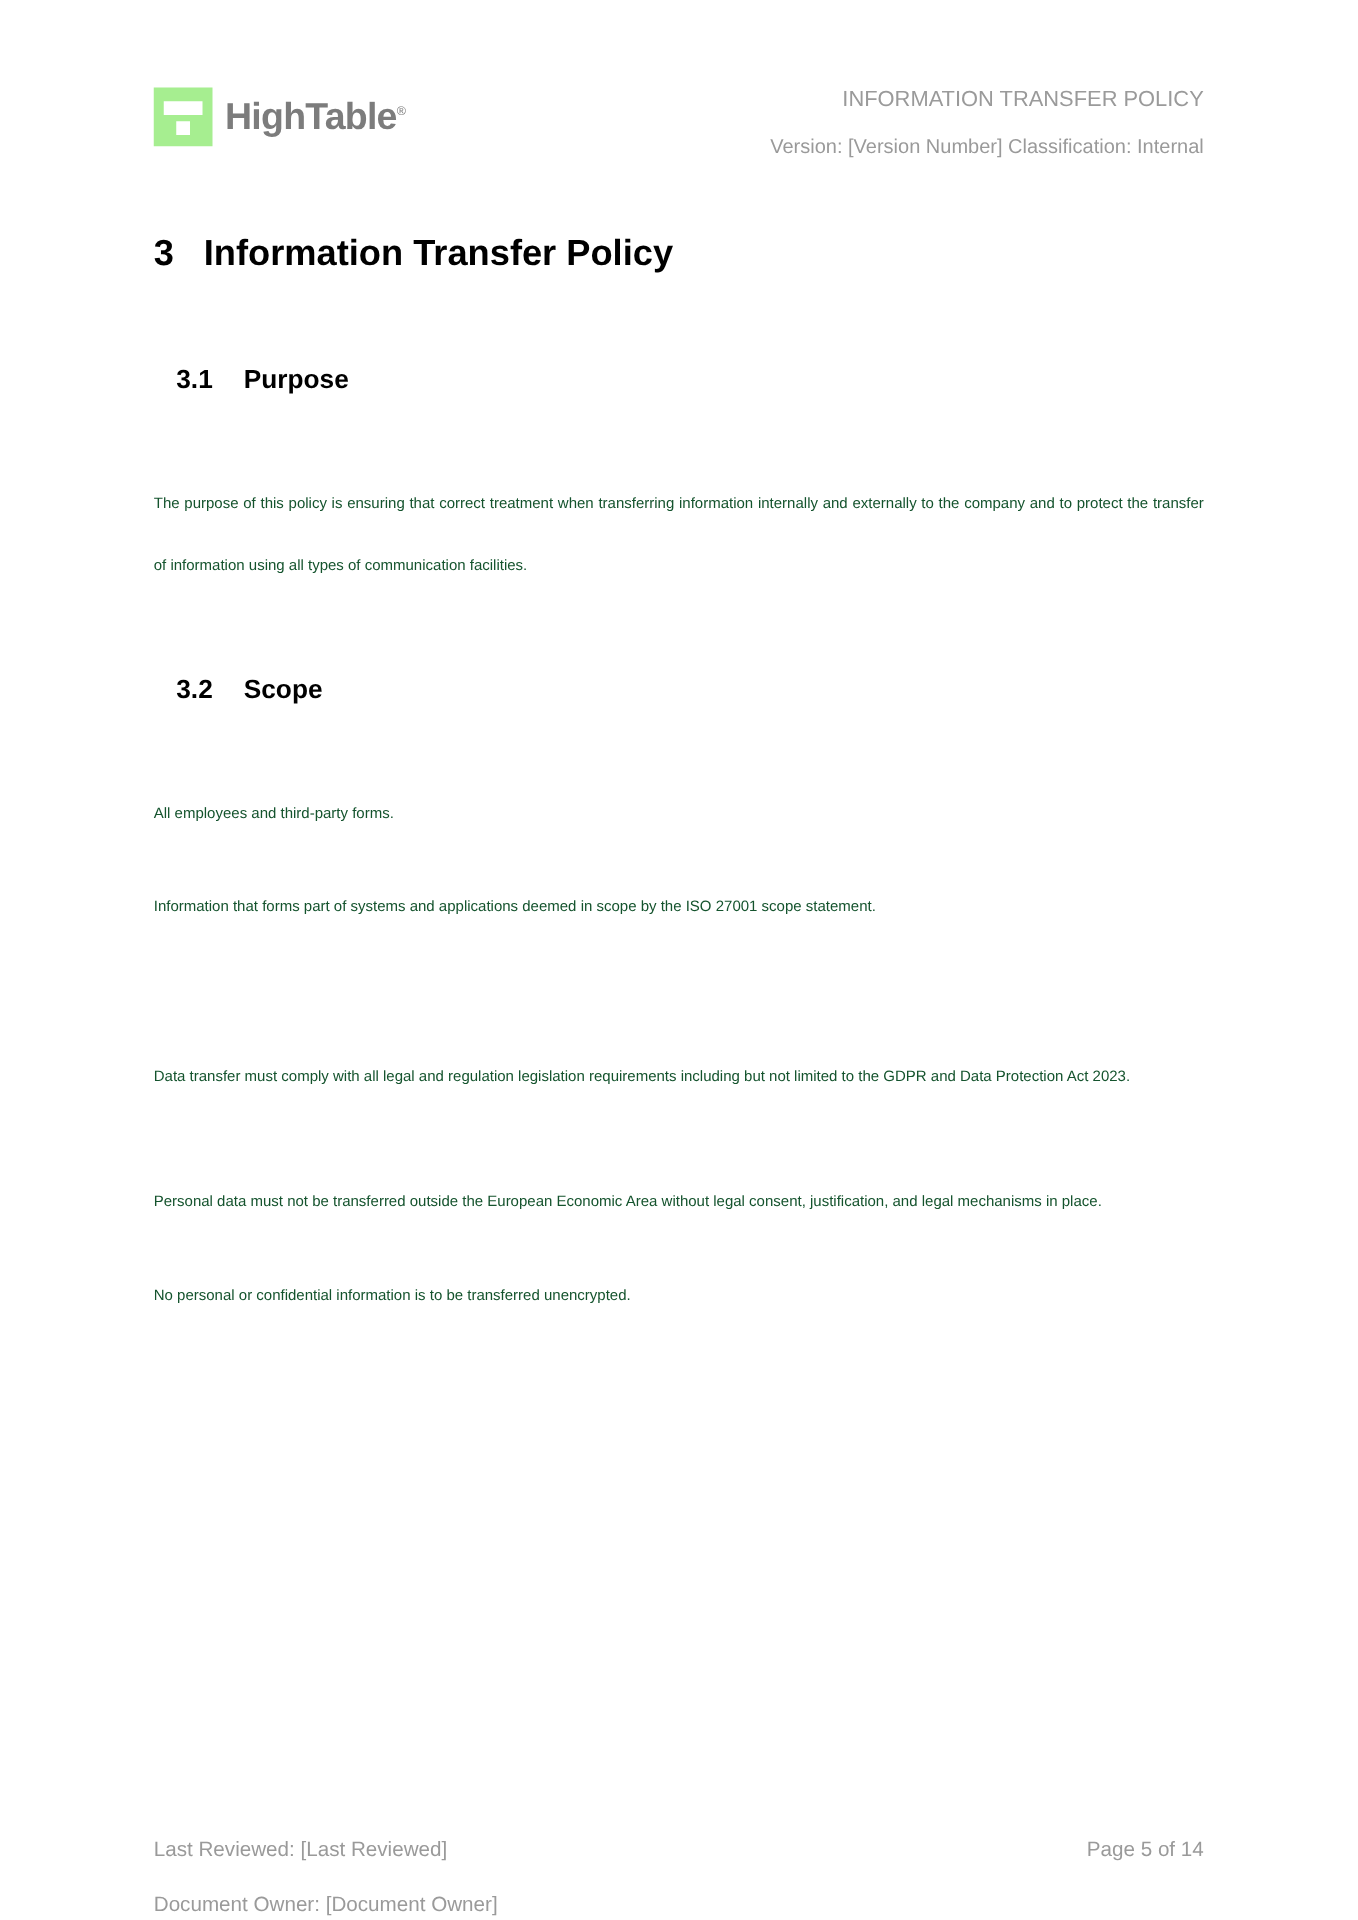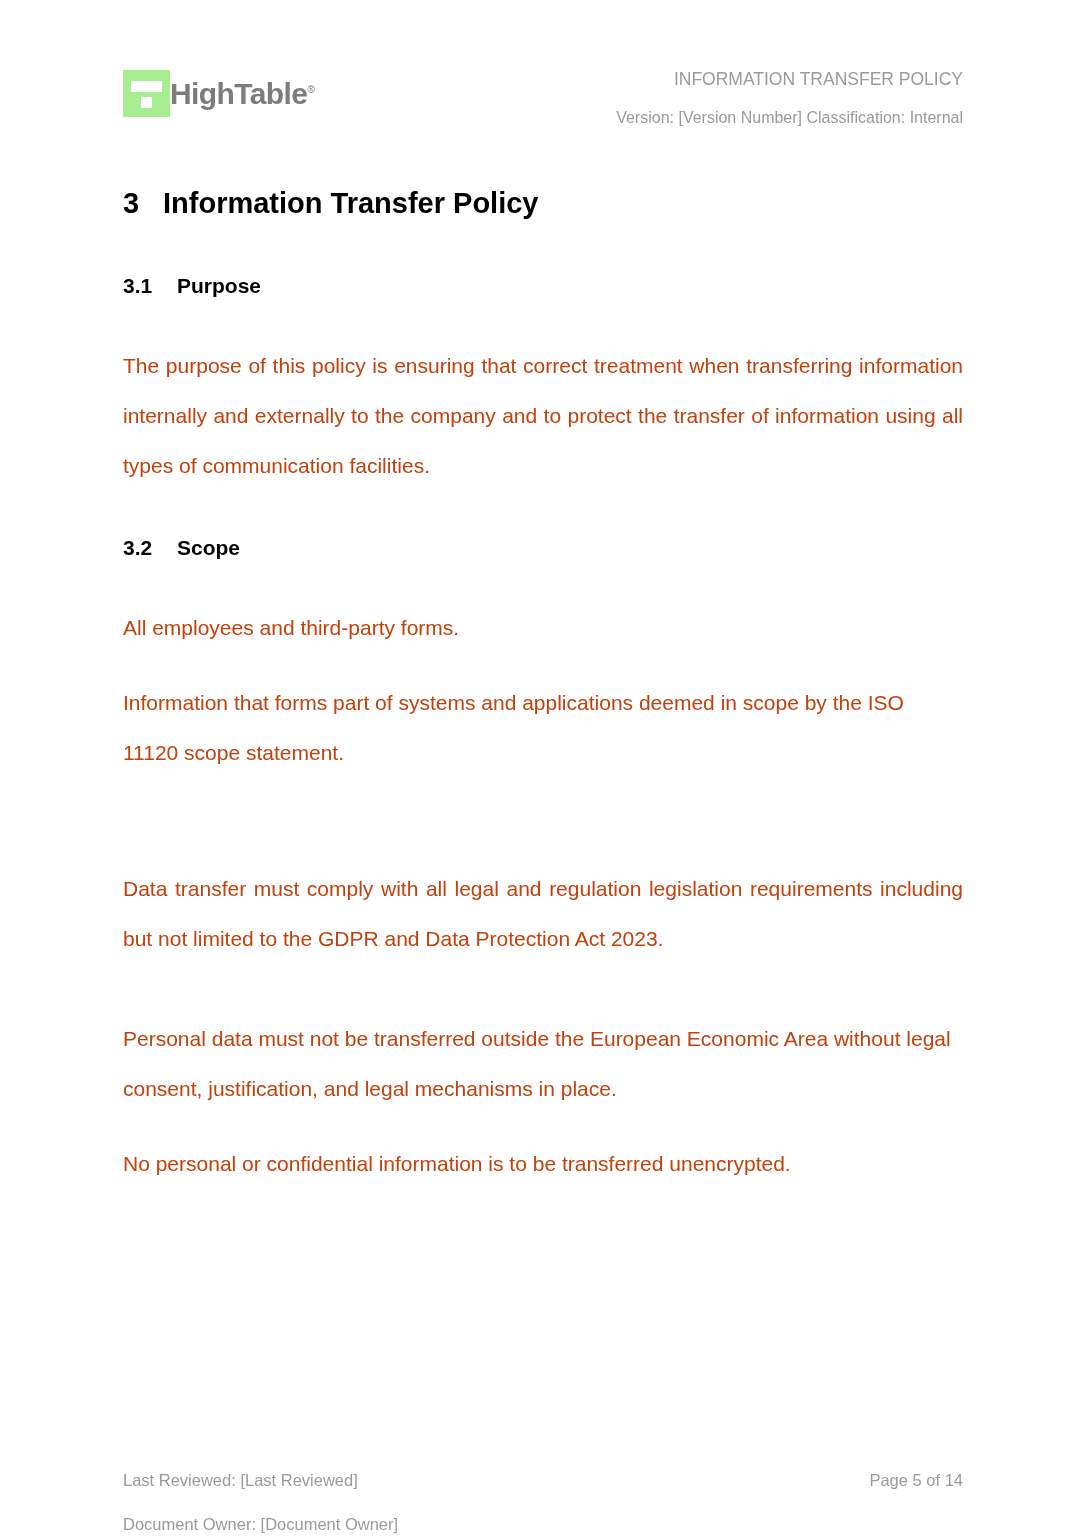--- a/index.html
+++ b/index.html
@@ -24,20 +24,21 @@
     top: 62px;
     width: 840px;
     height: 90px;
     display: flex;
     align-items: flex-start;
     justify-content: space-between;
   }
   .logo-wrap {
     display: flex;
     align-items: center;
+    gap: 10px;
     margin-top: 8px;
   }
   .logo-mark {
     position: relative;
     width: 47px;
     height: 47px;
     flex: 0 0 auto;
   }
   .logo-mark .tabletop {
     position: absolute;
@@ -103,30 +104,30 @@
     line-height: 1.2;
     display: flex;
     gap: 0px;
   }
   h1.doc-h1 .num { width: 40px; flex: 0 0 40px; }
 
   h2.doc-h2 {
     font-size: 21px;
     font-weight: bold;
     color: #000000;
-    margin: 0;
+    margin: 18px;
     padding: 0;
     line-height: 1.25;
     display: flex;
   }
   h2.doc-h2 .num { width: 54px; flex: 0 0 54px; }
 
   p.body-text {
-    font-size: 21px;
-    color: #c2410c;
+    font-size: 12px;
+    color: #14532d;
     line-height: 50px;
     margin: 0;
     padding: 0;
   }
   p.justify { text-align: justify; text-align-last: left; }
 
   .sp-h1-to-h2 { height: 52px; }
   .sp-h2-to-p  { height: 42px; }
   .sp-p-to-h2  { height: 44px; }
   .sp-p-to-p   { height: 25px; }
@@ -189,21 +190,21 @@
 
     <div class="sp-p-to-h2"></div>
 
     <h2 class="doc-h2">
       <span class="num">3.2</span>
       <span>Scope</span>
     </h2>
     <div class="sp-h2-to-p"></div>
     <p class="body-text">All employees and third-party forms.</p>
     <div class="sp-p-to-p"></div>
-    <p class="body-text">Information that forms part of systems and applications deemed in scope by the ISO 11120 scope statement.</p>
+    <p class="body-text">Information that forms part of systems and applications deemed in scope by the ISO 27001 scope statement.</p>
 
     <div class="sp-p-to-h2"></div>
 
     <div class="sp-h2-to-p"></div>
     <p class="body-text justify">Data transfer must comply with all legal and regulation legislation requirements including but not limited to the GDPR and Data Protection Act 2023.</p>
     <div class="sp-p-to-p"></div>
     <div class="sp-p-to-p"></div>
     <p class="body-text">Personal data must not be transferred outside the European Economic Area without legal consent, justification, and legal mechanisms in place.</p>
     <div class="sp-p-to-p"></div>
     <p class="body-text">No personal or confidential information is to be transferred unencrypted.</p>

